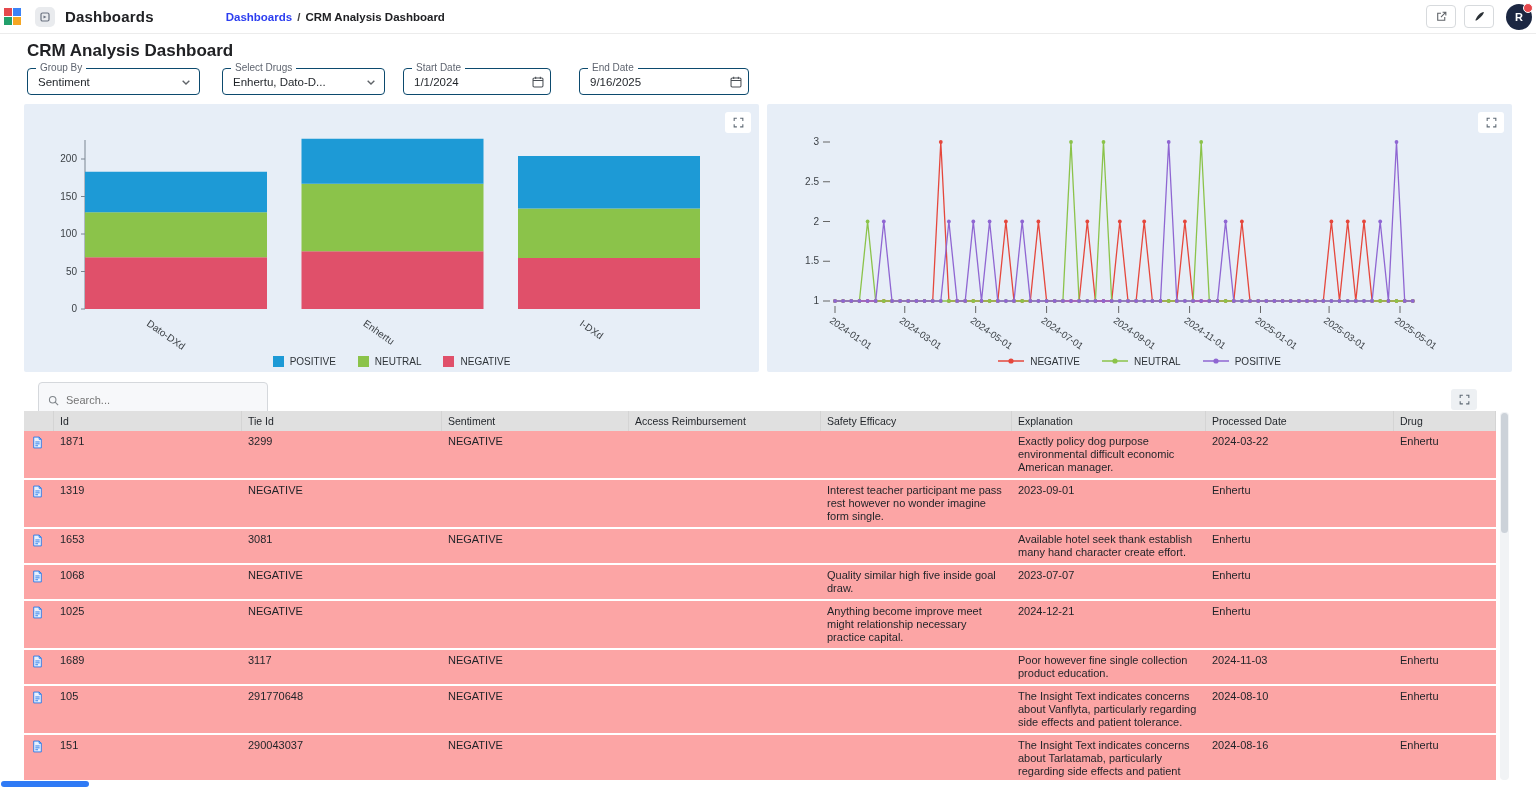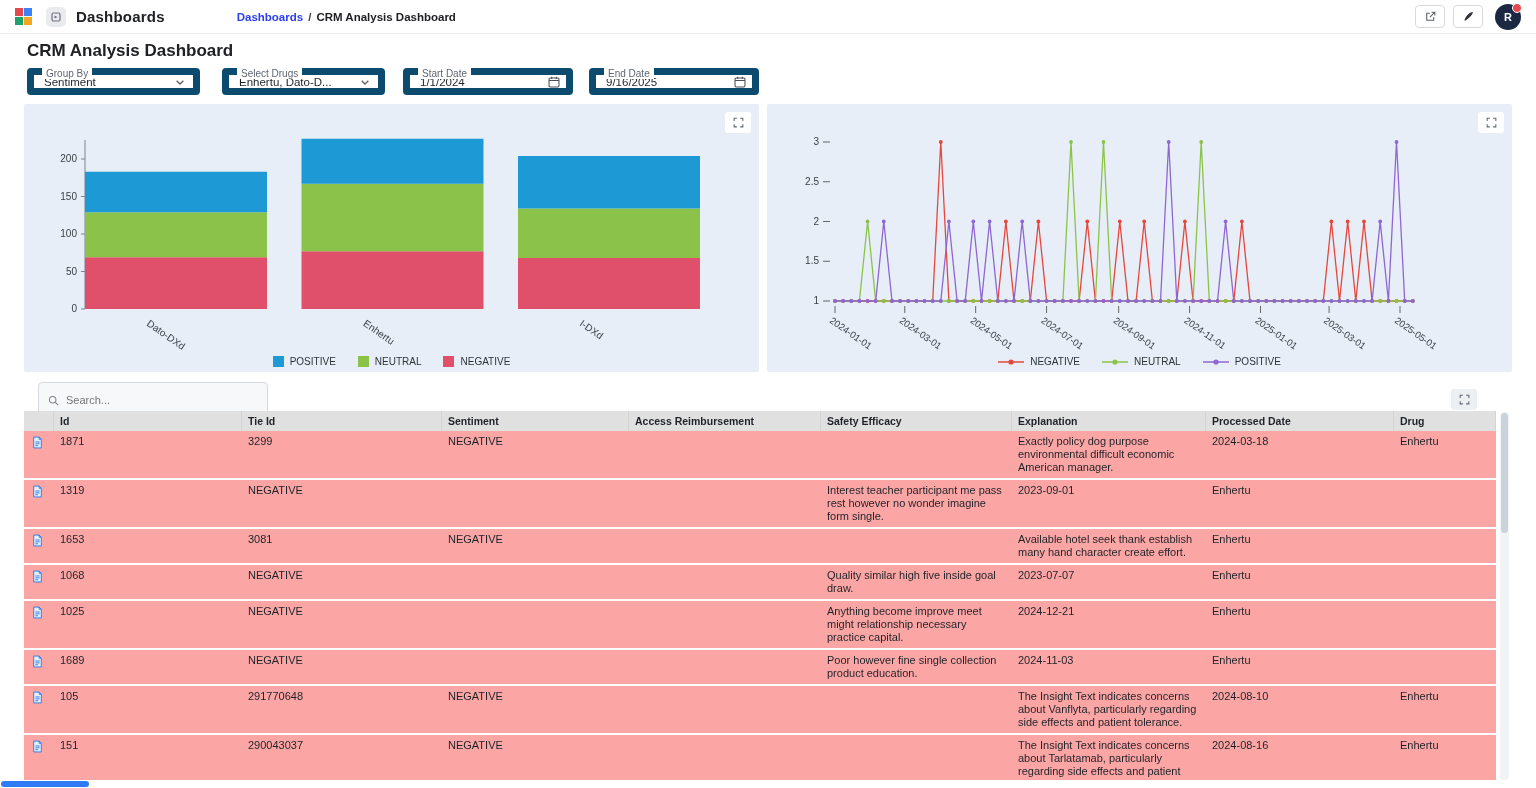--- a/index.html
+++ b/index.html
@@ -1,62 +1,62 @@
 <!DOCTYPE html>
 <html><head>
 <meta charset="utf-8">
 <style>
 *{box-sizing:border-box;margin:0;padding:0}
 html,body{width:1536px;height:788px;overflow:hidden;background:#fff;font-family:"Liberation Sans",sans-serif;color:#202124}
 svg text{font-family:"Liberation Sans",sans-serif}
 
 
-.topbar{position:absolute;top:0;left:0;width:1536px;height:34px;display:flex;align-items:center;padding:0 15px;border-bottom:1px solid #ececec;background:#fff;z-index:5}
+.topbar{position:absolute;top:0;left:0;width:1536px;height:34px;display:flex;align-items:center;padding:0 4px;border-bottom:1px solid #ececec;background:#fff;z-index:5}
 .logo{display:grid;grid-template-columns:8px 8px;grid-template-rows:8px 8px;gap:1px}
 .logo span{display:block;width:8px;height:8px}
 .app-icon{width:20px;height:20px;border-radius:5px;background:#e9ebee;display:flex;align-items:center;justify-content:center;margin-left:14px}
 .app-title{margin-left:10px;font-size:15px;font-weight:bold;letter-spacing:.2px}
 .breadcrumb{margin-left:72px;font-size:11.5px;font-weight:bold;display:flex;gap:5px;align-items:center}
 .bc-parent{color:#2c3ef0;cursor:pointer}
 .bc-sep{color:#444}
 .spacer{flex:1}
 .icon-btn{width:30px;height:23px;border:1px solid #d7dadd;border-radius:4px;background:#fff;display:flex;align-items:center;justify-content:center;margin-left:8px;cursor:pointer}
 .avatar{position:relative;width:26px;height:26px;border-radius:50%;background:#1c2742;color:#fff;font-size:11px;font-weight:bold;display:flex;align-items:center;justify-content:center;margin-left:12px;cursor:pointer}
 .avatar::after{content:"";position:absolute;top:-1px;right:-1px;width:8px;height:8px;border-radius:50%;background:#e5484d;border:1.5px solid #fff}
 
 
 .page-title{position:absolute;top:41px;left:27px;font-size:17px;font-weight:bold}
 .filters{position:absolute;top:68px;left:27px;display:flex}
-.mui-field{position:relative;height:27px;border:7px solid #0c4a6e;border-radius:4px;background:#fff;display:flex;align-items:center;padding:0 26px 0 10px;cursor:pointer}
+.mui-field{position:relative;height:27px;border:1px solid #0c4a6e;border-radius:4px;background:#fff;display:flex;align-items:center;padding:0 26px 0 10px;cursor:pointer}
 .mui-label{position:absolute;top:-7px;left:8px;background:#fff;padding:0 4px;font-size:10px;color:#5f6570;white-space:nowrap}
 .mui-value{font-size:11.5px;color:#1f2328;white-space:nowrap;overflow:hidden;text-overflow:ellipsis;max-width:100%}
 .field-icon{position:absolute;right:5px;top:50%;transform:translateY(-50%);display:flex}
-.w1{width:173px;margin-right:22px}.w2{width:163px;margin-right:18px}.w3{width:170px;margin-right:16px}.w4{width:170px}
+.w1{width:173px;margin-right:22px}.w2{width:163px;margin-right:18px}.w3{width:148px;margin-right:28px}.w4{width:170px}
 
 
 .charts{position:absolute;top:104px;left:24px;width:1488px;height:268px;display:flex;gap:8px}
 .panel{position:relative;background:#e7eef7;border-radius:2px;overflow:hidden}
 .panel-left{width:735px}
 .panel-right{flex:1}
 .panel svg.chart{position:absolute;top:0;left:0}
 .expand-btn{position:absolute;top:8px;right:8px;width:26px;height:21px;background:#fff;border:none;border-radius:3px;display:flex;align-items:center;justify-content:center;cursor:pointer;z-index:2}
 .legend{position:absolute;bottom:5px;left:0;right:0;display:flex;justify-content:center;gap:22px;font-size:10px;color:#2e3338;z-index:2}
-.legend-item{display:flex;align-items:flex-end;gap:6px;cursor:pointer}
+.legend-item{display:flex;align-items:flex-start;gap:6px;cursor:pointer}
 .legend-swatch{width:11px;height:11px;display:inline-block}
 
 
 .search{position:absolute;top:382px;left:38px;width:230px;height:36px;border:1px solid #d5d8dc;border-radius:4px;background:#f7f8fa;display:flex;align-items:center;padding:16px 8px;gap:6px}
 .search input{flex:1;border:none;background:transparent;outline:none;font-size:11px;color:#333;font-family:inherit}
 .table-expand{position:absolute;top:389px;right:59px;width:26px;height:21px;background:#edf0f3;border:none;border-radius:3px;display:flex;align-items:center;justify-content:center;cursor:pointer}
 
 
 .table{position:absolute;top:411px;left:24px;width:1472px}
 .thead,.trow{display:grid;grid-template-columns:30px 188px 200px 187px 192px 191px 194px 188px 102px}
 .thead{background:#e0e0e0;height:20px;align-items:stretch}
-.th{font-size:10.5px;font-weight:bold;padding:0 6px;color:#1f2328;white-space:nowrap;overflow:hidden;border-right:1px solid rgba(0,0,0,.05);display:flex;align-items:center}
+.th{font-size:10.5px;font-weight:normal;padding:0 6px;color:#1f2328;white-space:nowrap;overflow:hidden;border-right:1px solid rgba(0,0,0,.05);display:flex;align-items:center}
 .trow{background:#fca5a5;border-bottom:2px solid #fff;cursor:pointer}
 .cell{font-size:11px;padding:4px 6px;line-height:13px;color:#1f2328}
 .icon-cell{padding:4px 0 0 7px}
 
 
 .vscroll{position:absolute;top:412px;left:1500px;width:9px;height:368px;background:#f1f3f5;border-radius:4px}
 .vscroll .thumb{width:7px;margin:1px;height:120px;background:#ccd2d9;border-radius:4px;cursor:pointer}
 .hscroll{position:absolute;left:0;bottom:0;width:1536px;height:8px;background:#fff}
 .hscroll .thumb{position:absolute;left:1px;bottom:1px;width:88px;height:6px;background:#2f7af5;border-radius:3px;cursor:pointer}
 </style>
@@ -515,21 +515,21 @@
             <path d="M5 2h10l4 4v16H5z" fill="#e8f0fe" stroke="#1a73e8" stroke-width="1.6"></path>
             <path d="M15 2v4h4" fill="none" stroke="#1a73e8" stroke-width="1.6"></path>
             <path d="M8 11h8M8 14.5h8M8 18h5" stroke="#1a73e8" stroke-width="1.6"></path>
           </svg></div>
         <div class="cell">1871</div>
         <div class="cell">3299</div>
         <div class="cell">NEGATIVE</div>
         <div class="cell"></div>
         <div class="cell"></div>
         <div class="cell">Exactly policy dog purpose environmental difficult economic American manager.</div>
-        <div class="cell">2024-03-18</div>
+        <div class="cell">2024-03-22</div>
         <div class="cell">Enhertu</div>
       </div>
       <div class="trow">
         <div class="cell icon-cell"><svg width="13" height="15" viewBox="0 0 24 24">
             <path d="M5 2h10l4 4v16H5z" fill="#e8f0fe" stroke="#1a73e8" stroke-width="1.6"></path>
             <path d="M15 2v4h4" fill="none" stroke="#1a73e8" stroke-width="1.6"></path>
             <path d="M8 11h8M8 14.5h8M8 18h5" stroke="#1a73e8" stroke-width="1.6"></path>
           </svg></div>
         <div class="cell">1319</div>
         <div class="cell">NEGATIVE</div>
@@ -581,20 +581,21 @@
         <div class="cell">2024-12-21</div>
         <div class="cell">Enhertu</div>
       </div>
       <div class="trow">
         <div class="cell icon-cell"><svg width="13" height="15" viewBox="0 0 24 24">
             <path d="M5 2h10l4 4v16H5z" fill="#e8f0fe" stroke="#1a73e8" stroke-width="1.6"></path>
             <path d="M15 2v4h4" fill="none" stroke="#1a73e8" stroke-width="1.6"></path>
             <path d="M8 11h8M8 14.5h8M8 18h5" stroke="#1a73e8" stroke-width="1.6"></path>
           </svg></div>
         <div class="cell">1689</div>
+        <div class="cell">3117</div>
         <div class="cell">NEGATIVE</div>
         <div class="cell"></div>
         <div class="cell"></div>
         <div class="cell">Poor however fine single collection product education.</div>
         <div class="cell">2024-11-03</div>
         <div class="cell">Enhertu</div>
       </div>
       <div class="trow">
         <div class="cell icon-cell"><svg width="13" height="15" viewBox="0 0 24 24">
             <path d="M5 2h10l4 4v16H5z" fill="#e8f0fe" stroke="#1a73e8" stroke-width="1.6"></path>

